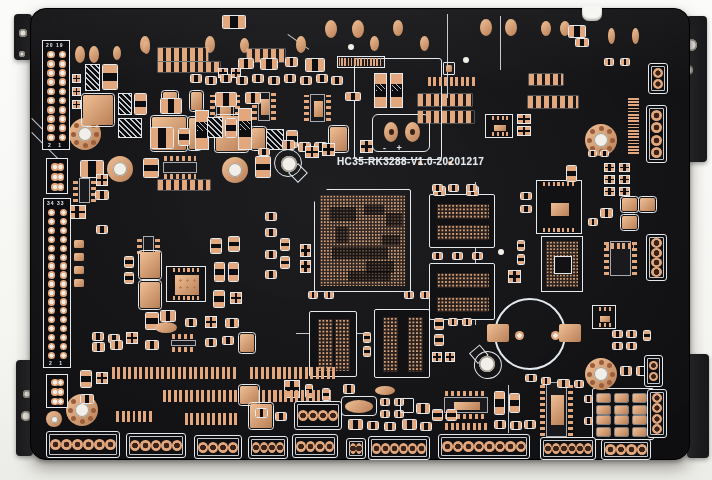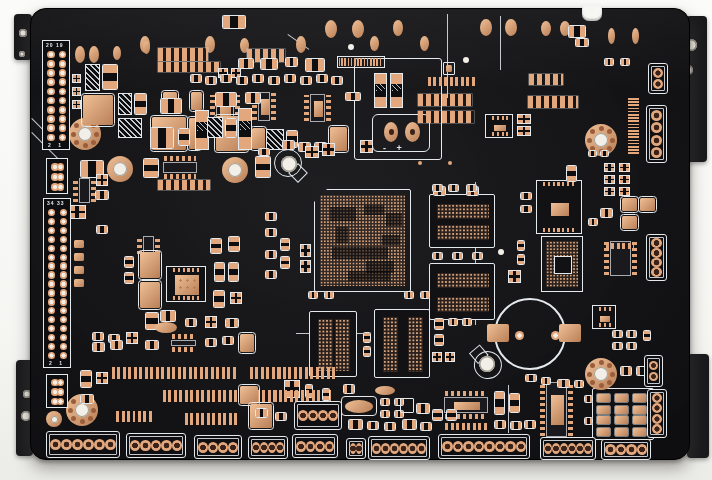--- a/index.html
+++ b/index.html
@@ -709,13 +709,14 @@
           <div class="cmp" style="position: relative; width: 10px; height: 10px; border-radius: 50%; background: radial-gradient(circle, rgb(58, 34, 24) 0px, rgb(58, 34, 24) 2.4px, rgb(227, 167, 125) 2.8px);"></div>
         </div>
       </div>
       <div class="cmp" style="left: 648px; top: 63px; width: 20px; height: 31px; border: 1.5px solid rgb(228, 233, 238); border-radius: 3px; background: rgb(16, 16, 19);">
         <div class="cmp" style="position: absolute; inset: 2px; border: 1px solid rgba(228, 233, 238, 0.85); border-radius: 1px; display: flex; align-items: center; justify-content: space-evenly; flex-direction: column;">
           <div class="cmp" style="position: relative; width: 10px; height: 10px; border-radius: 50%; background: radial-gradient(circle, rgb(58, 34, 24) 0px, rgb(58, 34, 24) 2.4px, rgb(227, 167, 125) 2.8px);"></div>
           <div class="cmp" style="position: relative; width: 10px; height: 10px; border-radius: 50%; background: radial-gradient(circle, rgb(58, 34, 24) 0px, rgb(58, 34, 24) 2.4px, rgb(227, 167, 125) 2.8px);"></div>
         </div>
       </div>
     </div>
+  <div class="silk-title">HC35-RK3288-V1.0-20201217</div>
 </div>
 
 </body></html>

